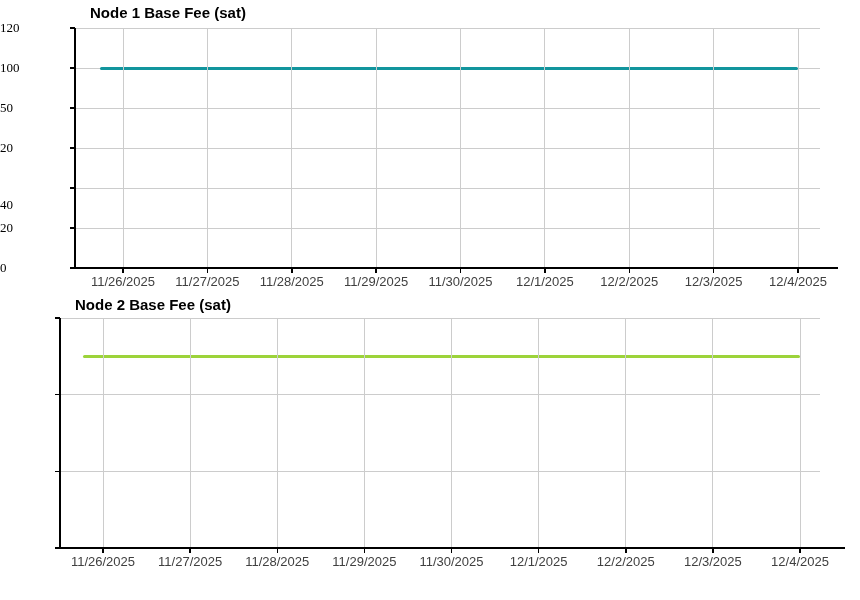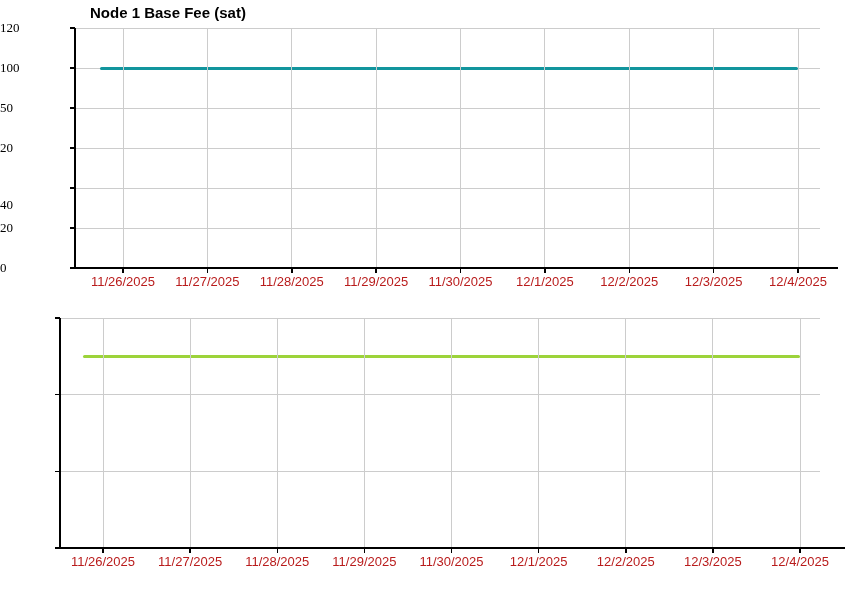--- a/index.html
+++ b/index.html
@@ -25,21 +25,21 @@
     position: absolute;
     font-size: 13px;
     color: #000000;
     white-space: nowrap;
     transform: translateY(-50%);
     font-family: Liberation Serif, serif;
   }
   .xlabel {
     position: absolute;
     font-size: 13px;
-    color: #b91c1c;
+    color: #404040;
     text-align: left;
     white-space: nowrap;
     transform: translateX(-50%);
   }
 </style>
 </head>
 <body>
 
 <div id="canvas">
   <div class="chart-title" style="left:90px; top:4px;">Node 1 Base Fee (sat)</div>
@@ -89,20 +89,21 @@
       <div class="tickmark-y" style="left: 70px; top: 107.25px; width: 5px; height: 1.5px; background: rgb(0, 0, 0);"></div>
       <div class="ylabel" style="left: 0px; top: 108px; width: 66px;">50</div>
       <div class="tickmark-y" style="left: 70px; top: 67.25px; width: 5px; height: 1.5px; background: rgb(0, 0, 0);"></div>
       <div class="ylabel" style="left: 0px; top: 68px; width: 66px;">100</div>
       <div class="tickmark-y" style="left: 70px; top: 27.25px; width: 5px; height: 1.5px; background: rgb(0, 0, 0);"></div>
       <div class="ylabel" style="left: 0px; top: 28px; width: 66px;">120</div>
       <div class="axis-y" style="left: 74.25px; top: 28px; width: 1.5px; height: 240.75px; background: rgb(0, 0, 0);"></div>
       <div class="axis-x" style="left: 75px; top: 267.25px; width: 763px; height: 1.5px; background: rgb(0, 0, 0);"></div>
     </div>
 
+  <div class="chart-title" style="left:75px; top:296px;">Node 2 Base Fee (sat)</div>
   <div id="chart-1">
       <div class="hgrid" style="left: 60px; top: 470.833px; width: 760px; height: 1px; background: rgb(204, 204, 204);"></div>
       <div class="hgrid" style="left: 60px; top: 394.167px; width: 760px; height: 1px; background: rgb(204, 204, 204);"></div>
       <div class="hgrid" style="left: 60px; top: 317.5px; width: 760px; height: 1px; background: rgb(204, 204, 204);"></div>
       <div class="series-line" style="left: 83px; top: 354.833px; width: 717px; height: 3px; background: rgb(156, 211, 58); border-radius: 1.5px;"></div>
       <div class="vgrid" style="left: 102.5px; top: 318px; width: 1px; height: 230px; background: rgb(204, 204, 204);"></div>
       <div class="tickmark-x" style="left: 102.25px; top: 548px; width: 1.5px; height: 5px; background: rgb(0, 0, 0);"></div>
       <div class="xlabel" style="left: 103px; top: 554px;">11/26/2025</div>
       <div class="vgrid" style="left: 189.625px; top: 318px; width: 1px; height: 230px; background: rgb(204, 204, 204);"></div>
       <div class="tickmark-x" style="left: 189.375px; top: 548px; width: 1.5px; height: 5px; background: rgb(0, 0, 0);"></div>

